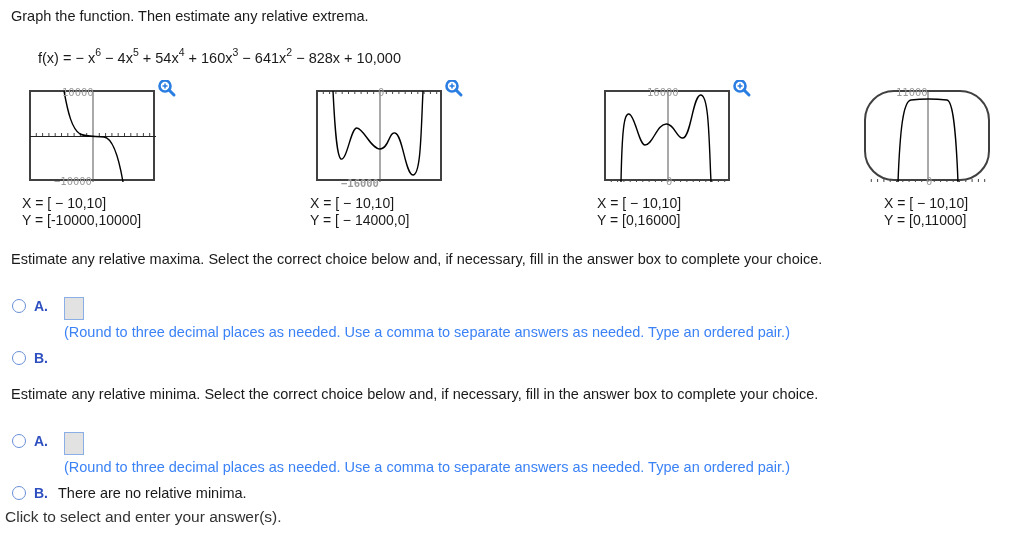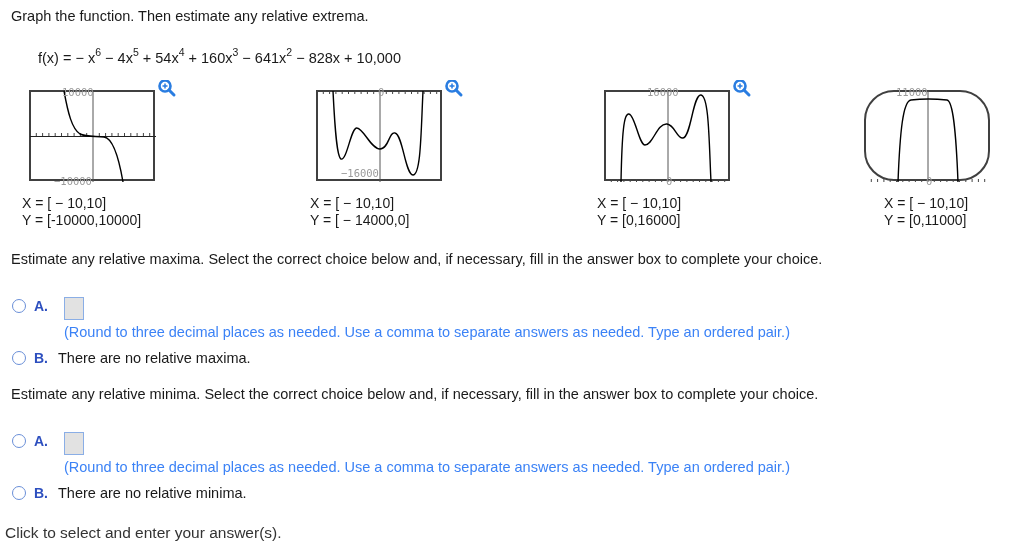--- a/index.html
+++ b/index.html
@@ -14,21 +14,21 @@
   .ylabel { position:absolute; font-family:"DejaVu Sans Mono", monospace; font-size:10.5px; color:#9a9a9a; }
   .zoom-icon { position:absolute; width:20px; height:18px; cursor:pointer; }
   .range { position:absolute; font-size:14px; line-height:17px; }
   .prompt { left:11px; font-size:14.5px; }
   .opt { position:absolute; left:12px; display:flex; align-items:center; }
   .radio { width:14px; height:14px; border:1.5px solid #6a8fd8; border-radius:50%; box-sizing:border-box; background:#fff; cursor:pointer; }
   .optletter { color:#2d4fbf; font-weight:bold; margin-left:8px; font-size:14px; }
   .opttext { margin-left:10px; font-size:14.5px; }
   .ansbox { position:absolute; left:64px; width:20px; height:23px; background:#e2e2e2; border:1px solid #8aaee6; box-sizing:border-box; cursor:text; }
   .note { position:absolute; left:64px; color:#3b82f6; font-size:14.5px; }
-  .footer { left:5px; top:524px; font-size:15.5px; color:#333; }
+  .footer { left:5px; top:508px; font-size:15.5px; color:#333; }
 </style>
 </head>
 <body>
 
 <div class="abs instr">Graph the function. Then estimate any relative extrema.</div>
 
 <div class="abs func">
   <span>f(x) = </span><span>− x</span><sup>6</sup><span> − 4x</span><sup>5</sup><span> + 54x</span><sup>4</sup><span> + 160x</span><sup>3</sup><span> − 641x</span><sup>2</sup><span> − 828x + 10,000</span>
 </div>
 
@@ -91,21 +91,21 @@
         <line x1="88.2" y1="0" x2="88.2" y2="3"></line>
         <line x1="94.5" y1="0" x2="94.5" y2="3"></line>
         <line x1="100.8" y1="0" x2="100.8" y2="3"></line>
         <line x1="107.1" y1="0" x2="107.1" y2="3"></line>
         <line x1="113.4" y1="0" x2="113.4" y2="3"></line>
         <line x1="119.7" y1="0" x2="119.7" y2="3"></line>
     </g>
     <path d="M 16 0 C 18 40, 20 66, 24 68 C 30 70, 34 36, 40 37 C 47 38, 54 58, 63 58 C 72 58, 72 40, 78 42 C 86 44, 88 83, 96 84 C 104 84, 104 40, 106 0" fill="none" stroke="#000" stroke-width="1.4"></path>
   </svg>
   <span class="ylabel" style="left:60px; top:-6px;">0</span>
-  <span class="ylabel" style="left:23px; top:75px;">−16000</span>
+  <span class="ylabel" style="left:23px; top:85px;font-weight:bold;">−16000</span>
 </div>
 <svg class="zoom-icon" style="left:444px; top:80px;" viewBox="0 0 20 18">
   <circle cx="8" cy="6" r="5.5" fill="none" stroke="#2a7de1" stroke-width="2.6"></circle>
   <line x1="12" y1="10" x2="17" y2="15" stroke="#2a7de1" stroke-width="3" stroke-linecap="round"></line>
   <line x1="5.5" y1="6" x2="10.5" y2="6" stroke="#2a7de1" stroke-width="1.5"></line>
   <line x1="8" y1="3.5" x2="8" y2="8.5" stroke="#2a7de1" stroke-width="1.5"></line>
 </svg>
 <div class="range" style="left:310px; top:195px;">
   <div>X = [ − 10,10]</div>
     <div>Y = [ − 14000,0]</div>
@@ -188,21 +188,20 @@
 <div class="opt" style="top:298px;">
   <span class="radio"></span>
   <span class="optletter">A.</span>
 </div>
 <div class="ansbox" style="top:297px;"></div>
 <div class="note" style="top:324px;">(Round to three decimal places as needed. Use a comma to separate answers as needed. Type an ordered pair.)</div>
 
 <div class="opt" style="top:350px;">
   <span class="radio"></span>
   <span class="optletter">B.</span>
-  <span class="opttext">There are no relative maxima.</span>
 </div>
 
 <div class="abs prompt" style="top:386px;">Estimate any relative minima. Select the correct choice below and, if necessary, fill in the answer box to complete your choice.</div>
 
 <div class="opt" style="top:433px;">
   <span class="radio"></span>
   <span class="optletter">A.</span>
 </div>
 <div class="ansbox" style="top:432px;"></div>
 <div class="note" style="top:459px;">(Round to three decimal places as needed. Use a comma to separate answers as needed. Type an ordered pair.)</div>

